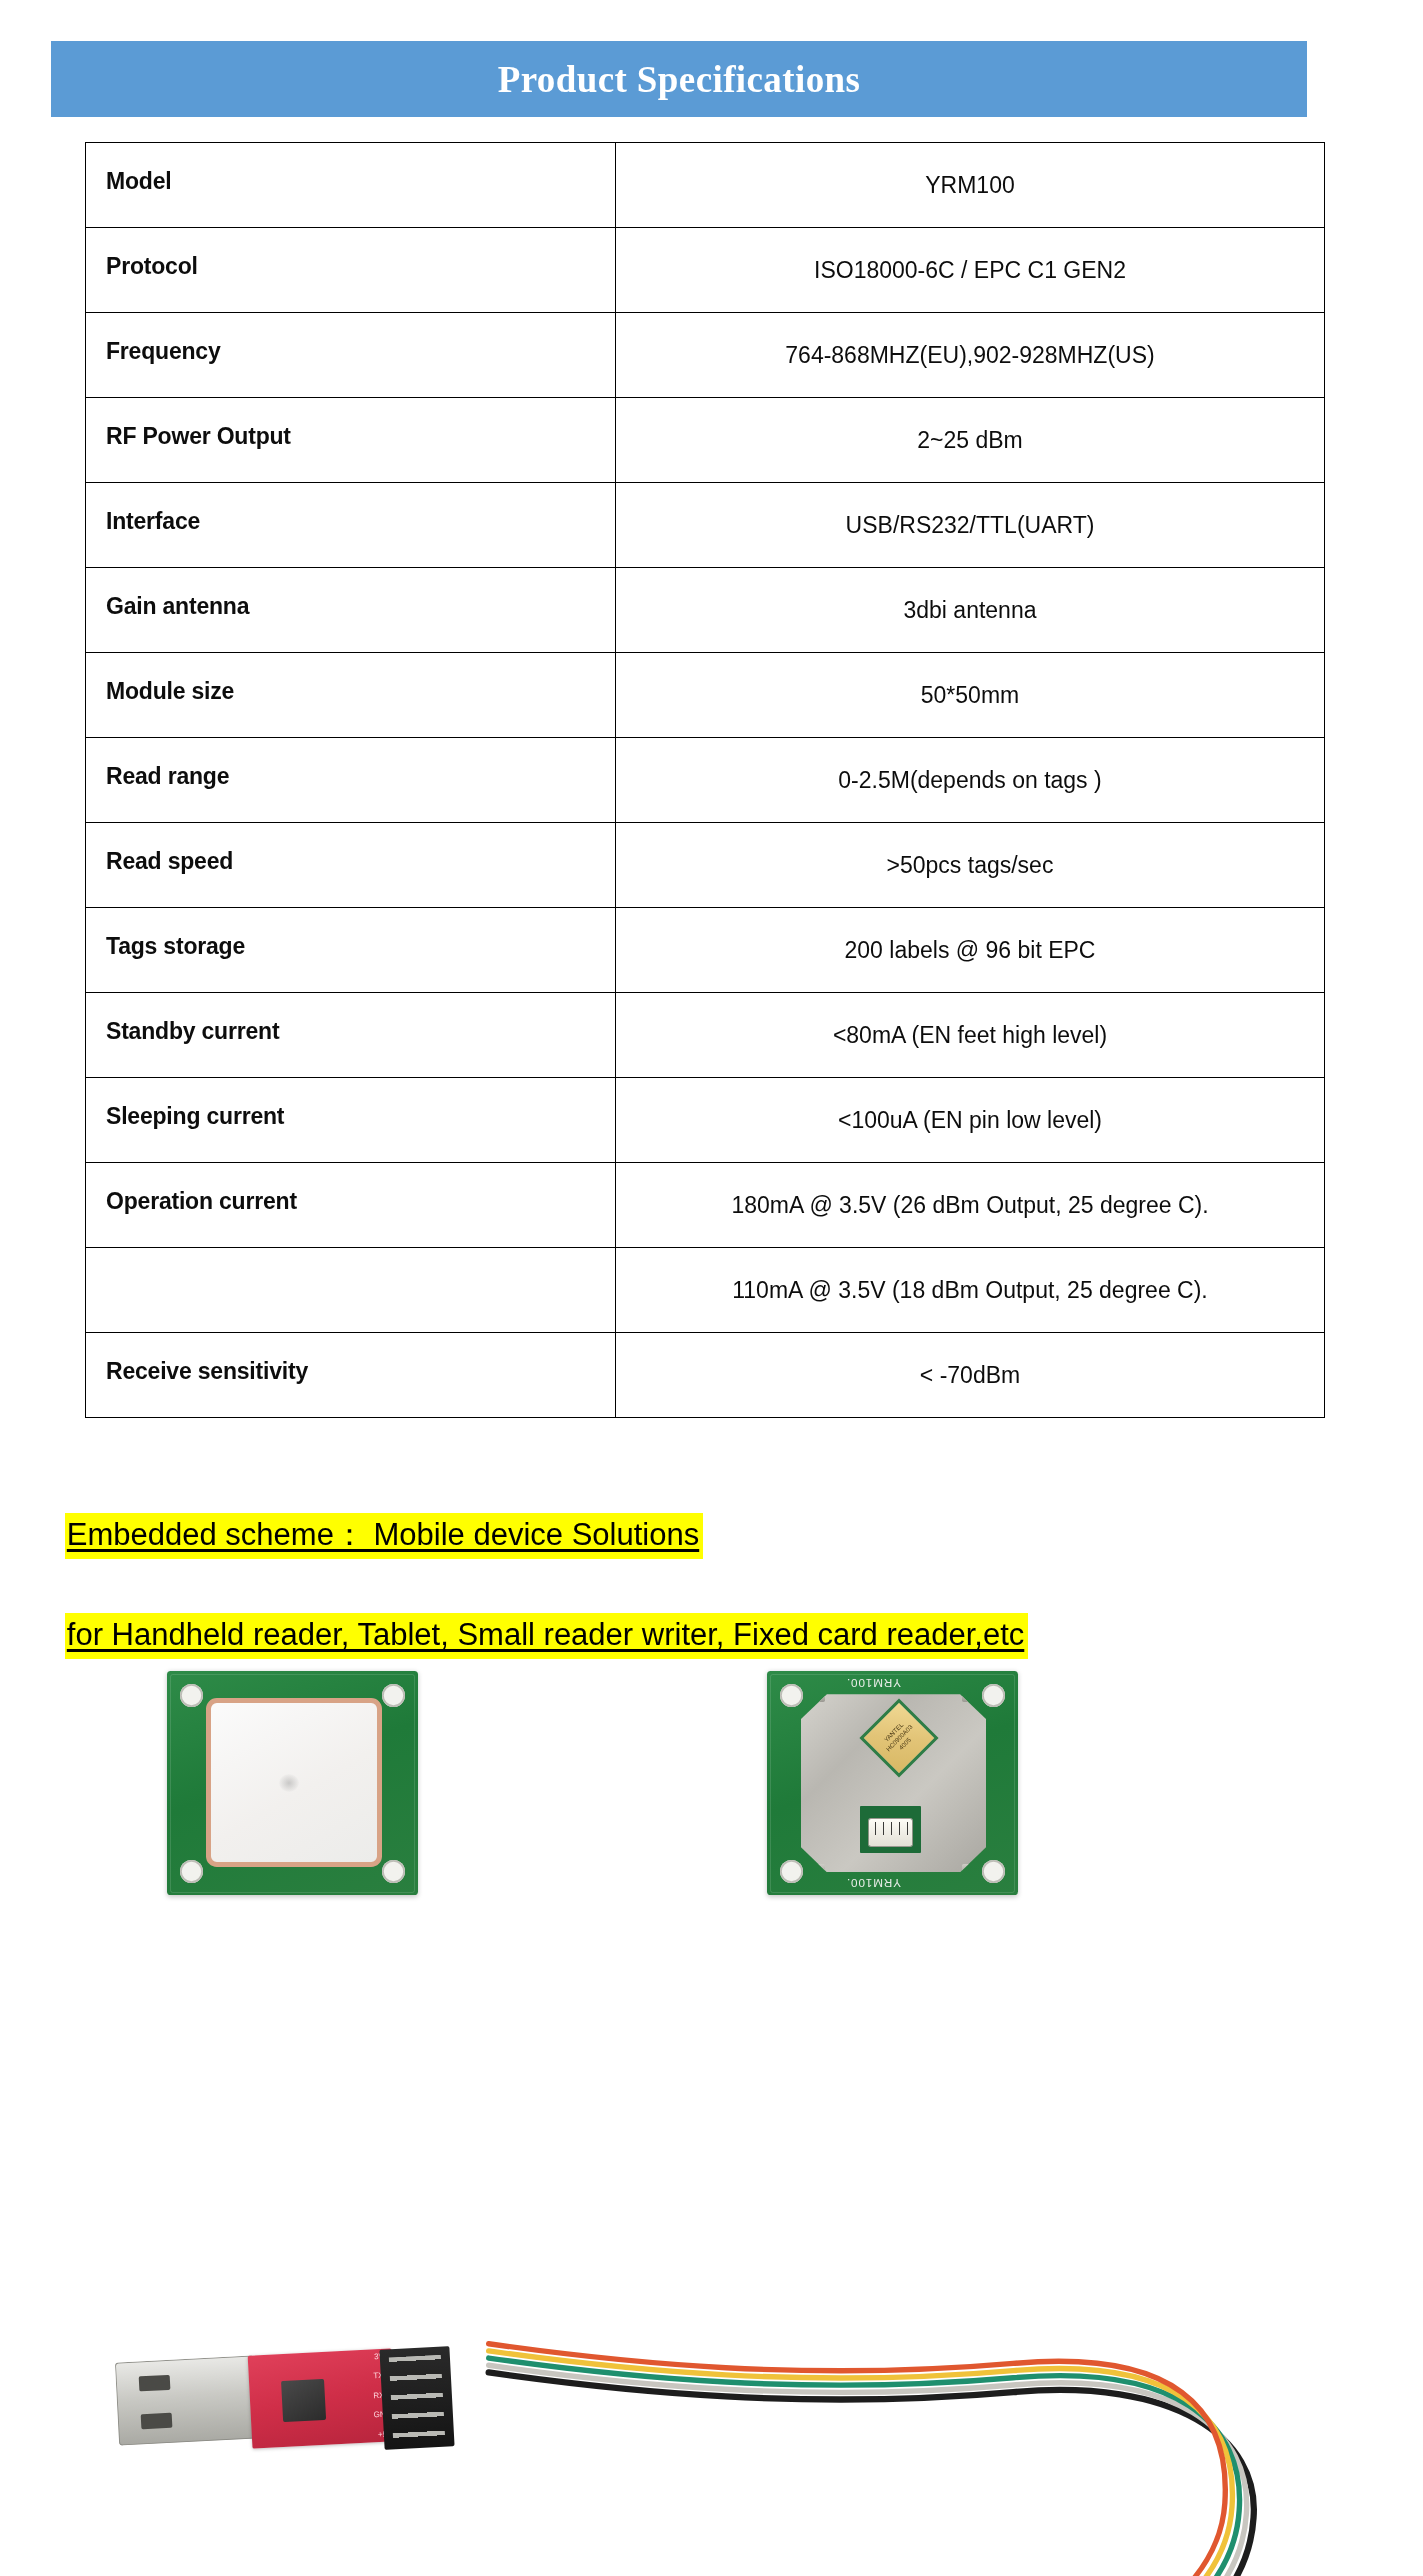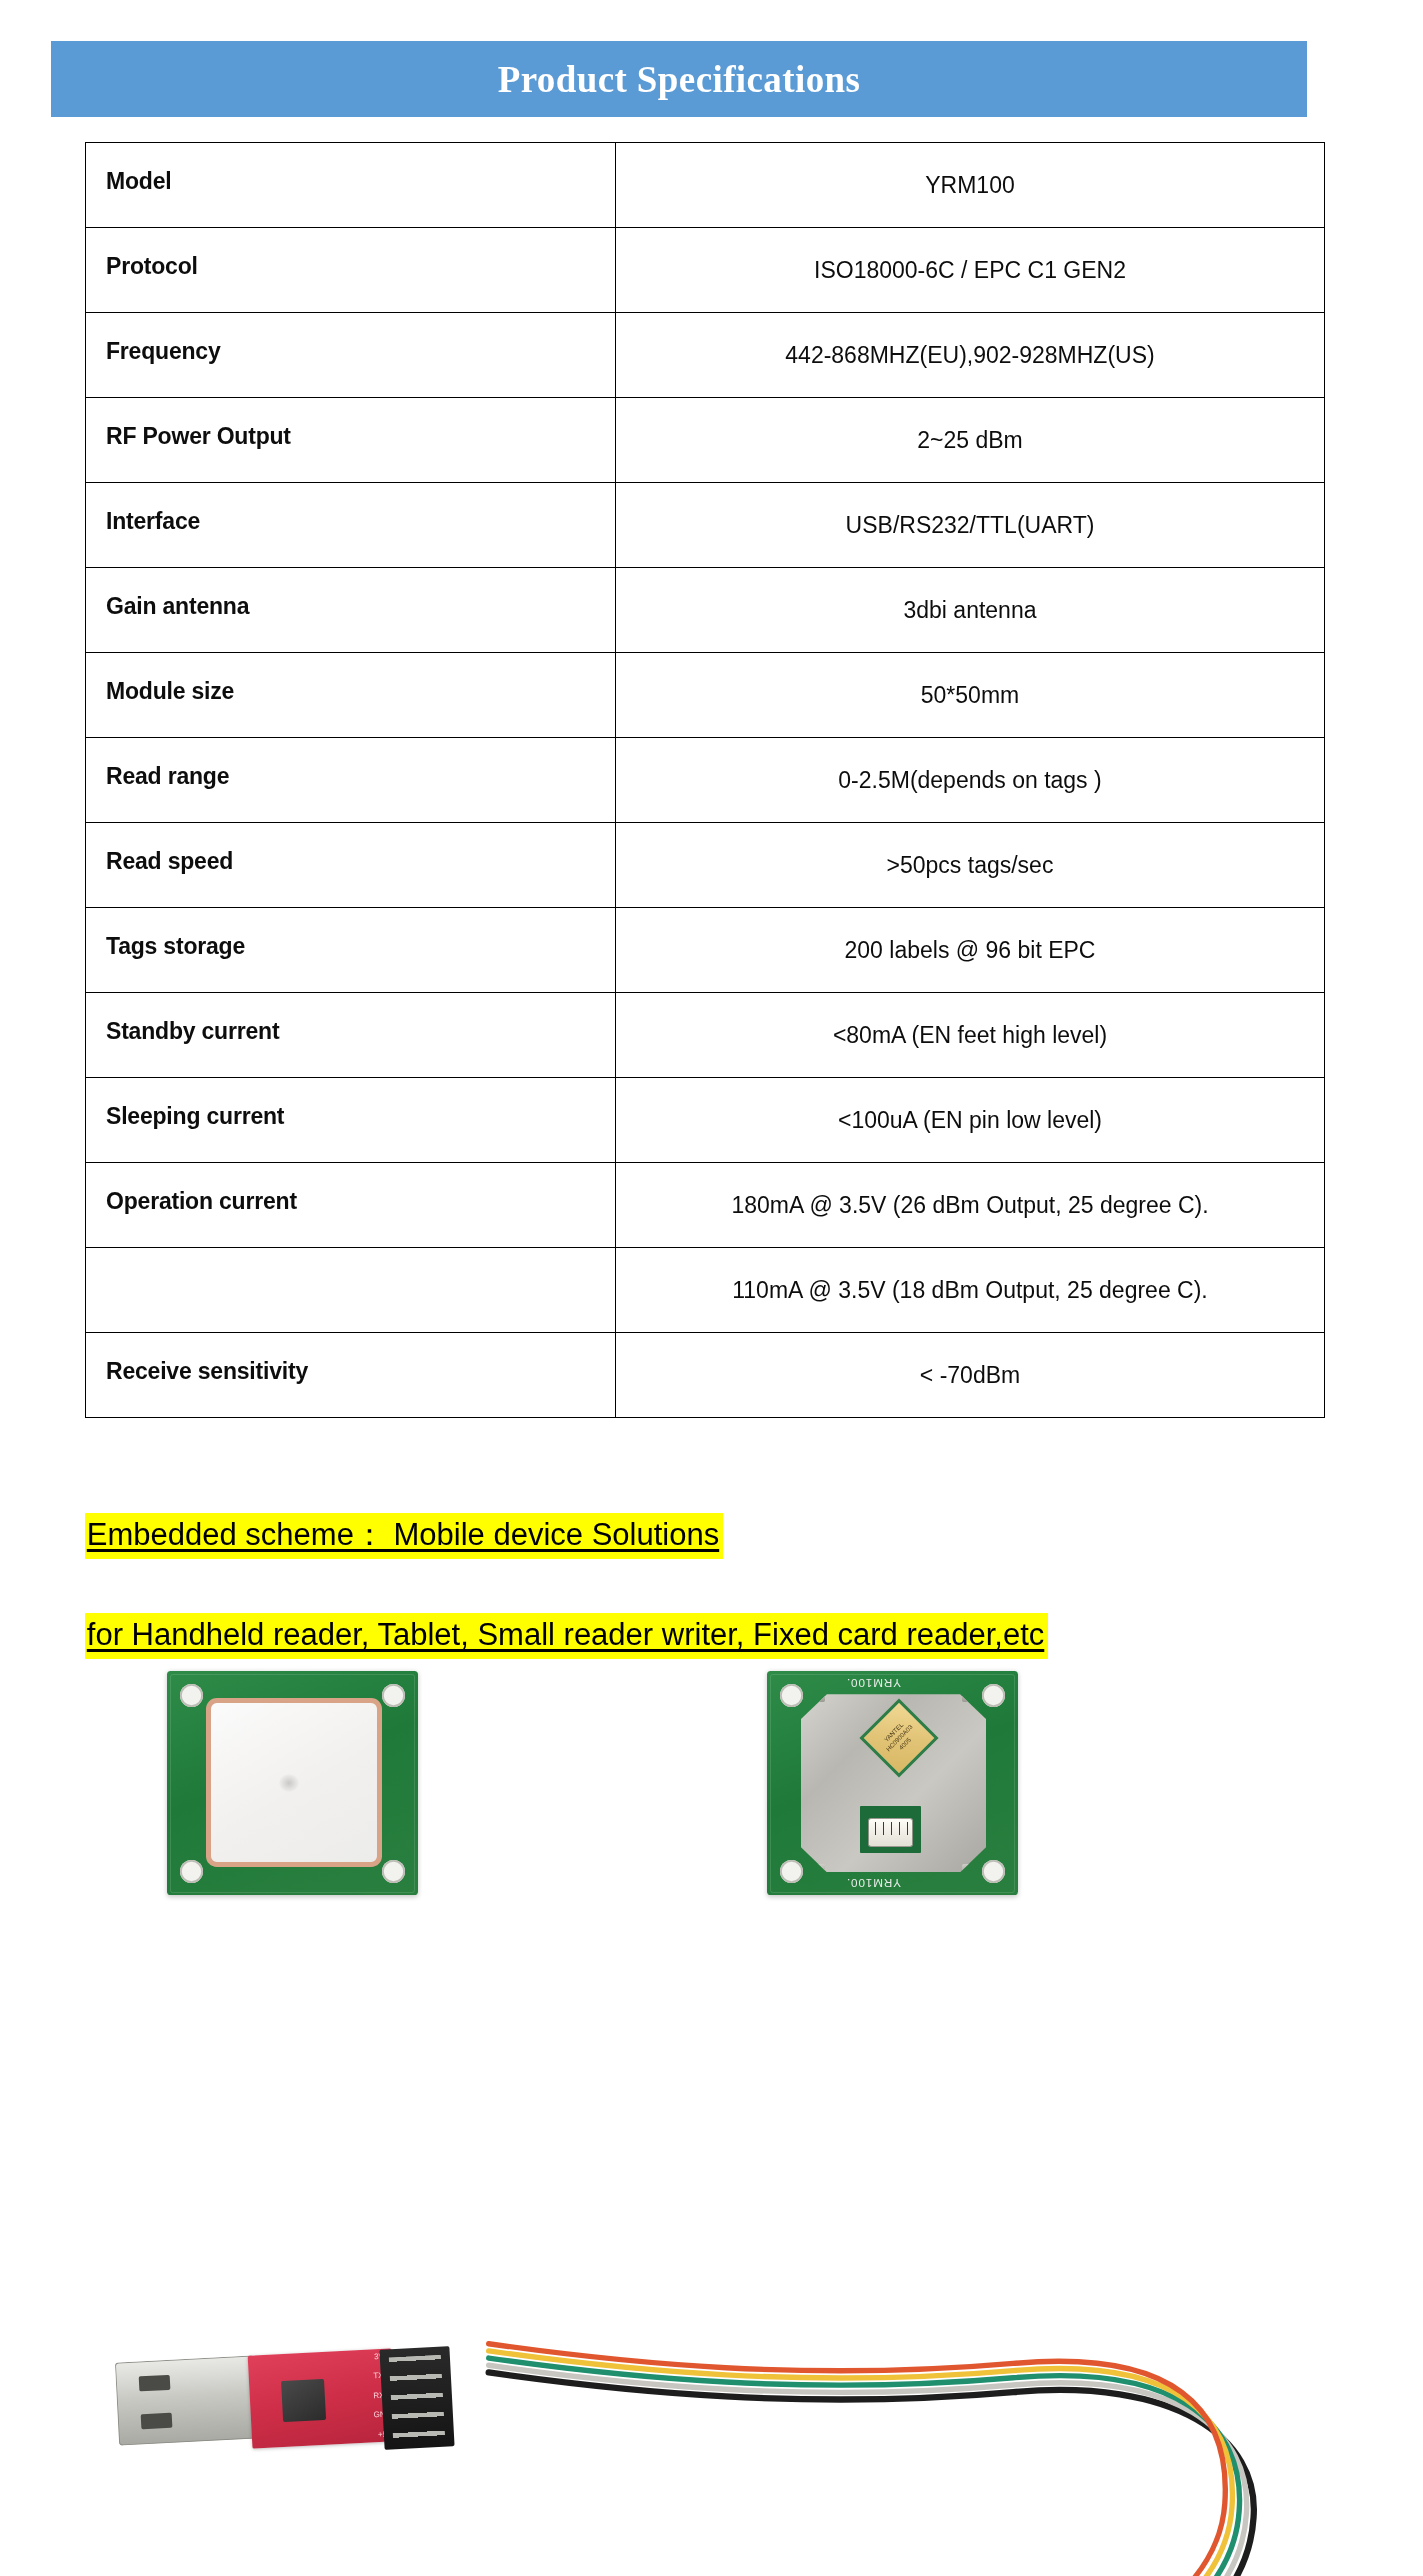--- a/index.html
+++ b/index.html
@@ -74,21 +74,20 @@
     display: inline-block;
     background: #ffff00;
     color: #000000;
     font-size: 31px;
     line-height: 1.32;
     text-decoration: underline;
     text-underline-offset: 3.6px;
     text-decoration-thickness: 2.7px;
     white-space: nowrap;
     padding: 1.8px 3.6px 3.6px 1.8px;
-    margin-left: 20px;
   }
   .scheme-1 { top: 1513px; }
   .scheme-2 { top: 1613px; }
 
   
   .photos {
     position: absolute;
     left: 0;
     top: 1664px;
     width: 1423px;
@@ -302,21 +301,21 @@
     <tr>
       <td class="k">Model</td>
       <td class="v">YRM100</td>
     </tr>
     <tr>
       <td class="k">Protocol</td>
       <td class="v">ISO18000-6C / EPC C1 GEN2</td>
     </tr>
     <tr>
       <td class="k">Frequency</td>
-      <td class="v">442-868MHZ(EU),902-928MHZ(US)</td>
+      <td class="v">764-868MHZ(EU),902-928MHZ(US)</td>
     </tr>
     <tr>
       <td class="k">RF Power Output</td>
       <td class="v">2~25 dBm</td>
     </tr>
     <tr>
       <td class="k">Interface</td>
       <td class="v">USB/RS232/TTL(UART)</td>
     </tr>
     <tr>

